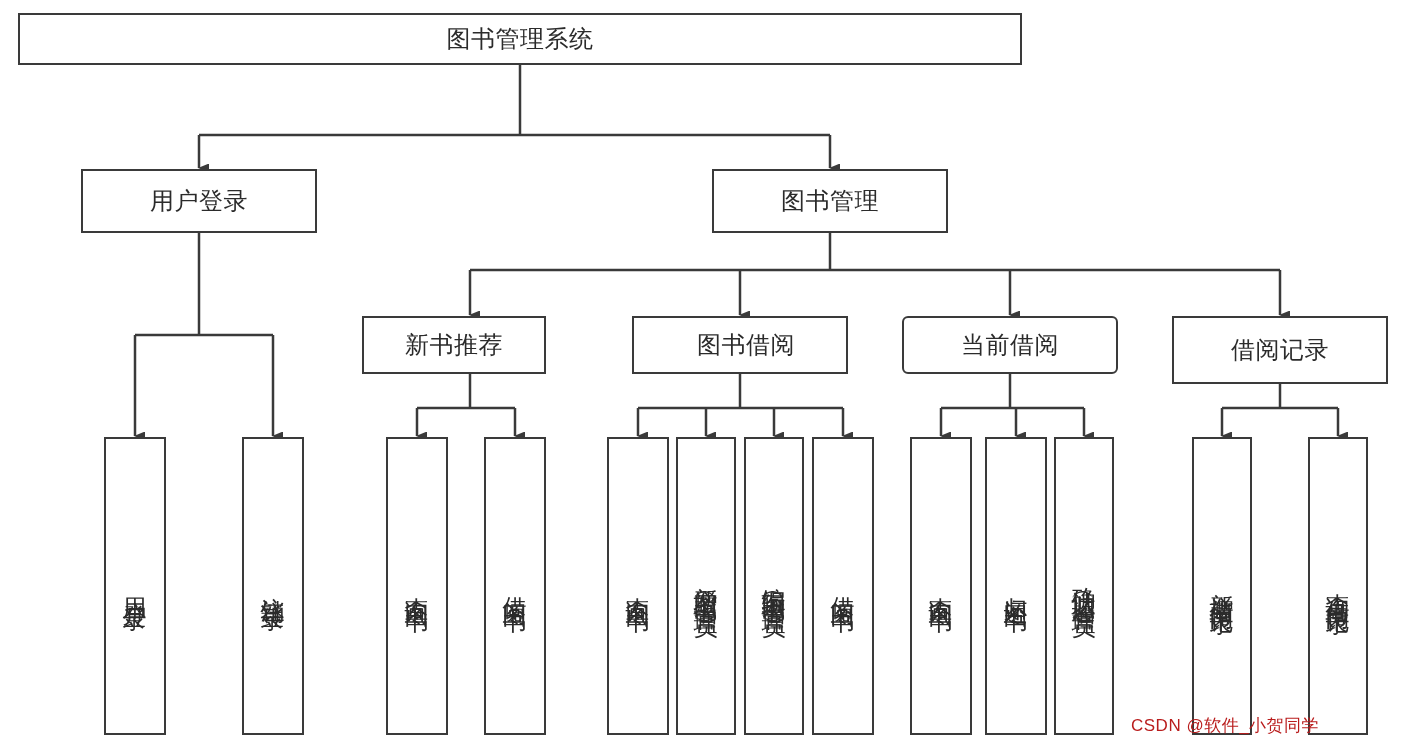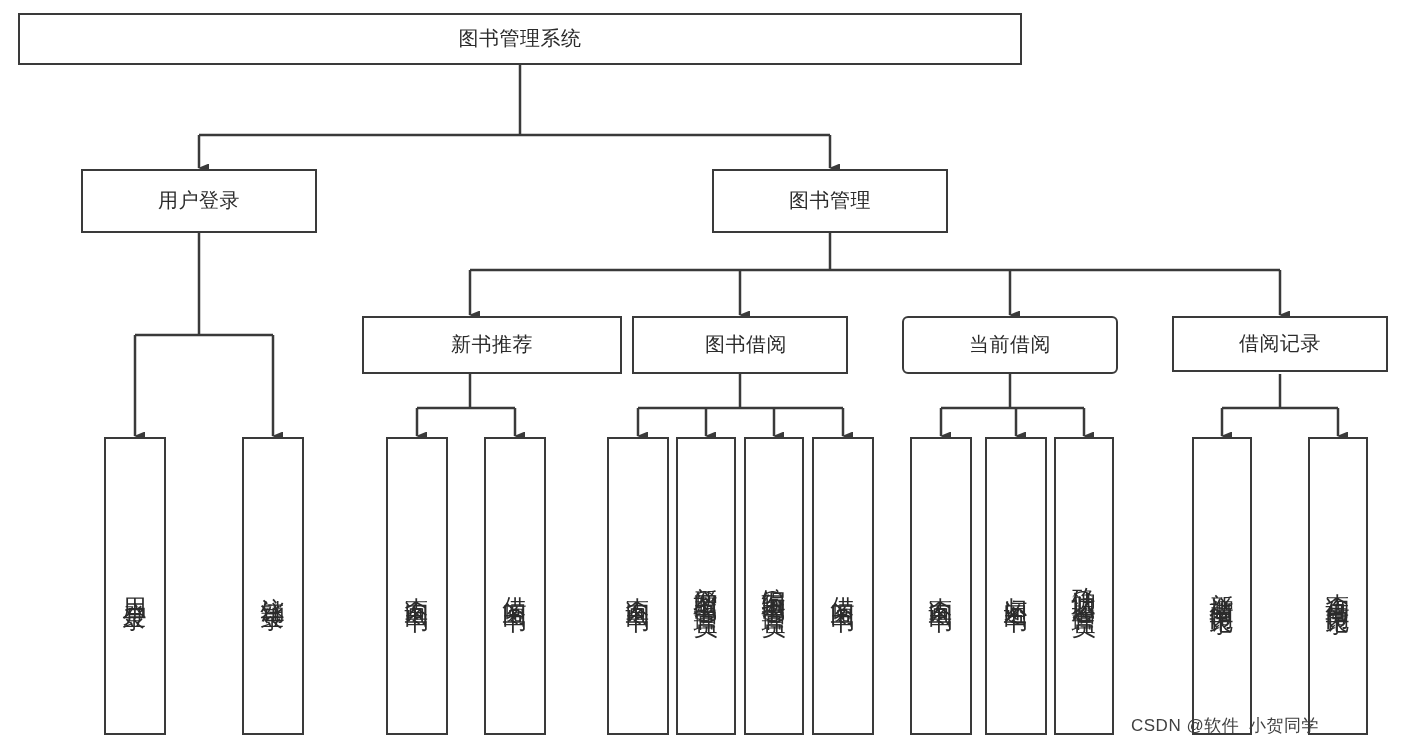--- a/index.html
+++ b/index.html
@@ -39,21 +39,21 @@
     overflow: hidden;
   }
   .node .label {
     color: #2b2b2b;
     text-align: center;
     line-height: 1.18;
     letter-spacing: 0.5px;
   }
   .node.horizontal .label {
     writing-mode: horizontal-tb;
-    font-size: 20px;
+    font-size: 24px;
   }
   .node.vertical .label {
     writing-mode: vertical-rl;
     text-orientation: upright;
     font-size: 24px;
     letter-spacing: 4px;
     line-height: 1.05;
     max-height: 100%;
   }
   .watermark {
@@ -114,30 +114,30 @@
   <div id="node-layer">
       <div class="node horizontal" style="left: 18px; top: 13px; width: 1004px; height: 52px;">
         <span class="label">图书管理系统</span>
       </div>
       <div class="node horizontal" style="left: 81px; top: 169px; width: 236px; height: 64px;">
         <span class="label">用户登录</span>
       </div>
       <div class="node horizontal" style="left: 712px; top: 169px; width: 236px; height: 64px; font-family: Liberation Serif, serif;">
         <span class="label">图书管理</span>
       </div>
-      <div class="node horizontal" style="left: 362px; top: 316px; width: 260px; height: 58px; align-items: center;">
+      <div class="node horizontal" style="left: 362px; top: 316px; width: 184px; height: 58px; align-items: center;">
         <span class="label">新书推荐</span>
       </div>
       <div class="node horizontal" style="left: 632px; top: 316px; width: 216px; height: 58px; padding-left: 12px;">
         <span class="label">图书借阅</span>
       </div>
       <div class="node horizontal" style="left: 902px; top: 316px; width: 216px; height: 58px; border-radius: 6px;">
         <span class="label">当前借阅</span>
       </div>
-      <div class="node horizontal" style="left: 1172px; top: 316px; width: 216px; height: 56px;">
+      <div class="node horizontal" style="left: 1172px; top: 316px; width: 216px; height: 68px;">
         <span class="label">借阅记录</span>
       </div>
       <div class="node vertical" style="left: 104px; top: 437px; width: 62px; height: 298px;">
         <span class="label">用户登录</span>
       </div>
       <div class="node vertical" style="left: 242px; top: 437px; width: 62px; height: 298px;">
         <span class="label">注销登录</span>
       </div>
       <div class="node vertical" style="left: 386px; top: 437px; width: 62px; height: 298px;">
         <span class="label">查询图书</span>
@@ -166,14 +166,14 @@
       <div class="node vertical" style="left: 1054px; top: 437px; width: 60px; height: 298px;">
         <span class="label">确认归还（管理员）</span>
       </div>
       <div class="node vertical" style="left: 1192px; top: 437px; width: 60px; height: 298px;">
         <span class="label">新增借阅记录</span>
       </div>
       <div class="node vertical" style="left: 1308px; top: 437px; width: 60px; height: 298px;">
         <span class="label">查询借阅记录</span>
       </div>
     </div>
-  <div class="watermark" style="left: 1131px; top: 714px; color: #404040;">CSDN @软件_小贺同学</div>
+  <div class="watermark" style="left: 1131px; top: 714px; color: #b91c1c;">CSDN @软件_小贺同学</div>
 </div>
 
 </body></html>

